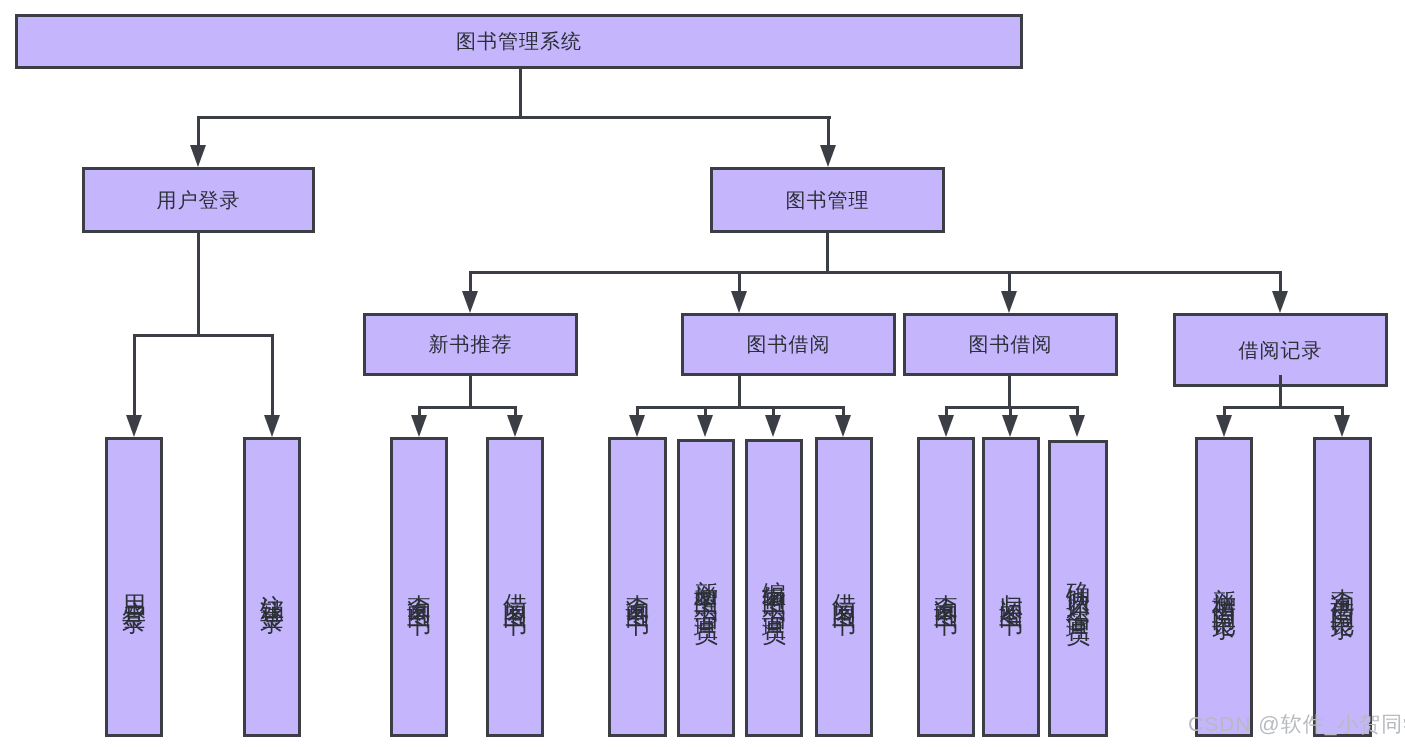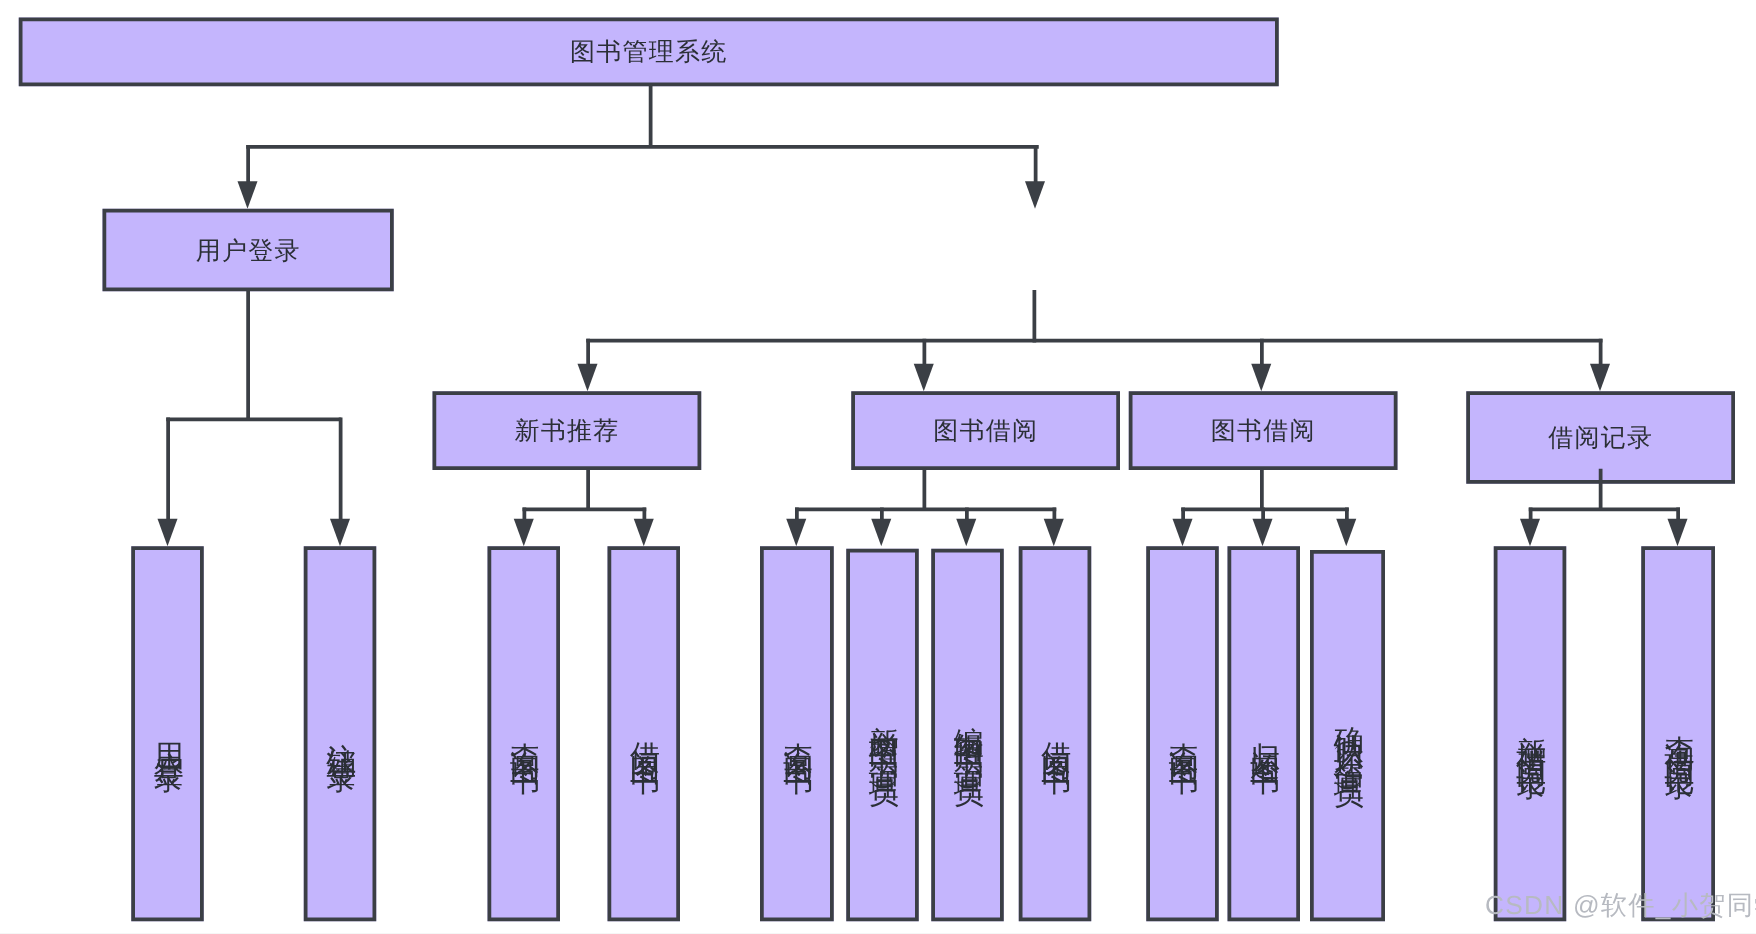--- a/index.html
+++ b/index.html
@@ -77,41 +77,44 @@
 
   <div class="vline" style="left:519px; top:68px; height:50px;"></div>
   <div class="hline" style="left:197px; top:116px; width:634px;"></div>
   <div class="vline" style="left:197px; top:116px; height:34px;"></div>
   <div class="arrow" style="left:190px; top:145px;"></div>
   <div class="vline" style="left:827px; top:116px; height:34px;"></div>
   <div class="arrow" style="left:820px; top:145px;"></div>
 
   <div class="box box-h" style="left:82px; top:167px; width:233px; height:66px;">
     <span>用户登录</span>
+  </div>
+  <div class="box box-h" style="left:710px; top:167px; width:235px; height:66px;">
+    <span>图书管理</span>
   </div>
 
   <div class="vline" style="left:197px; top:232px; height:104px;"></div>
   <div class="hline" style="left:133px; top:334px; width:140px;"></div>
   <div class="vline" style="left:133px; top:334px; height:86px;"></div>
   <div class="arrow" style="left:126px; top:415px;"></div>
   <div class="vline" style="left:271px; top:334px; height:86px;"></div>
   <div class="arrow" style="left:264px; top:415px;"></div>
 
   <div class="vline" style="left:826px; top:232px; height:42px;"></div>
   <div class="hline" style="left:469px; top:271px; width:813px;"></div>
   <div class="vline" style="left:469px; top:271px; height:23px;"></div>
   <div class="arrow" style="left:462px; top:291px;"></div>
   <div class="vline" style="left:738px; top:271px; height:23px;"></div>
   <div class="arrow" style="left:731px; top:291px;"></div>
   <div class="vline" style="left:1008px; top:271px; height:23px;"></div>
   <div class="arrow" style="left:1001px; top:291px;"></div>
   <div class="vline" style="left:1279px; top:271px; height:23px;"></div>
   <div class="arrow" style="left:1272px; top:291px;"></div>
 
-  <div class="box box-h" style="left:346px; top:313px; width:215px; height:63px;">
+  <div class="box box-h" style="left:363px; top:313px; width:215px; height:63px;">
     <span>新书推荐</span>
   </div>
   <div class="box box-h" style="left:633px; top:313px; width:215px; height:63px;margin-left:48px;">
     <span>图书借阅</span>
   </div>
   <div class="box box-h" style="left:903px; top:313px; width:215px; height:63px;">
     <span>图书借阅</span>
   </div>
   <div class="box box-h" style="left:1173px; top:313px; width:215px; height:74px;">
     <span>借阅记录</span>

